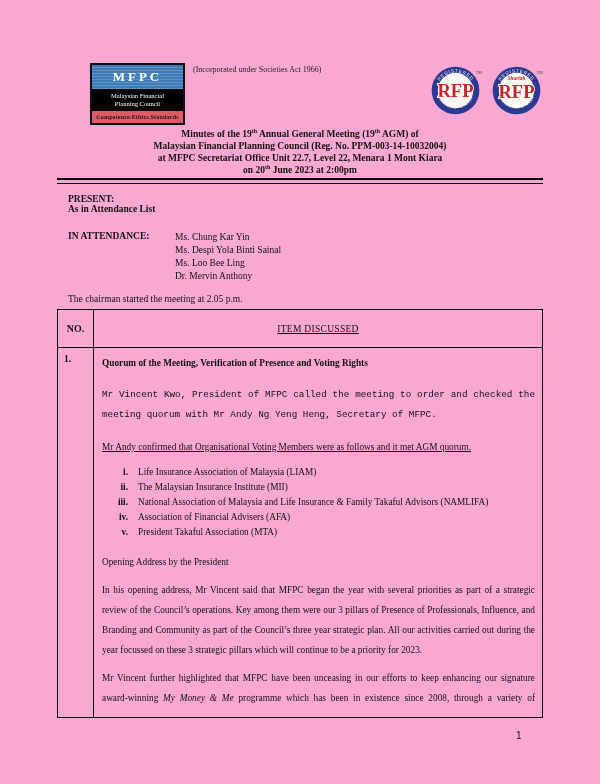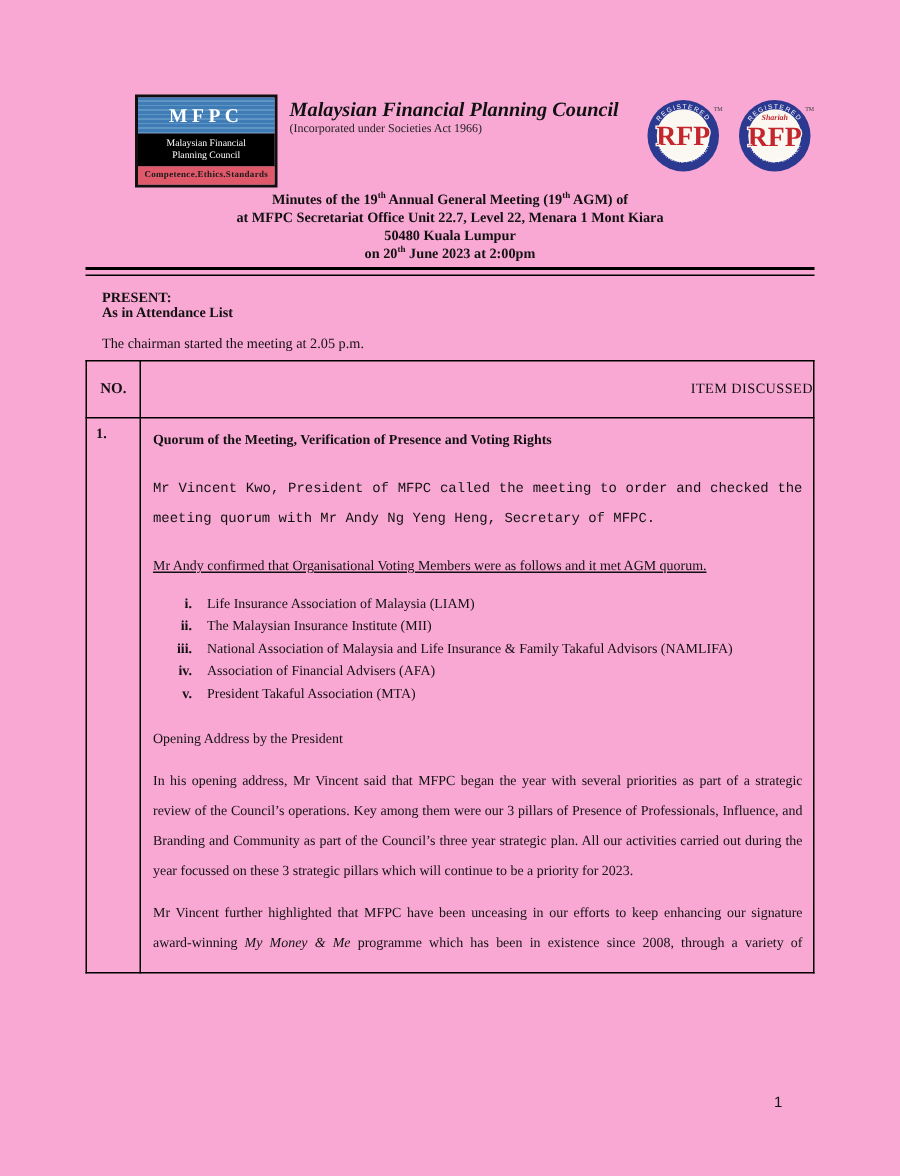--- a/index.html
+++ b/index.html
@@ -39,21 +39,21 @@
   .present-label { width:67px; flex:0 0 auto; }
   .attendance-row { margin:17px 0 0 11px; font-size:9.5px; display:flex; }
   .attendance-label { width:107px; flex:0 0 auto; font-weight:bold; }
   .attendance-names div { line-height:13px; }
   .chairman-note { margin:11px 0 0 11px; font-size:9.5px; }
 
   
   table.minutes { width:100%; margin-top:5px; border-collapse:collapse; }
   table.minutes th, table.minutes td { border:1.2px solid #000; }
   th.no-h { width:36px; font-size:10px; font-weight:bold; height:38px; text-align:center; }
-  th.item-h { font-size:9.5px; font-weight:normal; text-align:right; letter-spacing:.3px; }
+  th.item-h { font-size:9.5px; font-weight:normal; text-align:center; letter-spacing:.3px;text-decoration:underline; }
   td.no-c { vertical-align:top; padding:6px 0 0 6px; font-size:9.5px; font-weight:bold; }
   td.item-c { vertical-align:top; padding:5px 7px 9px 8px; font-size:9.3px; }
 
   .item-title { font-weight:bold; line-height:20px; }
   .para { line-height:20px; text-align:justify; }
   .p1 { margin-top:12px;font-family:Liberation Mono, monospace; }
   .p2 { margin-top:12px;text-decoration:underline; }
   .p3 { margin-top:8px; }
   .p4 { margin-top:8px; text-align-last:justify; }
   .subheading { margin-top:12px; line-height:20px; }
@@ -76,21 +76,20 @@
       <div class="mfpc-logo">
         <div class="mfpc-top">MFPC</div>
         <div class="mfpc-mid">
           <div>Malaysian Financial</div>
           <div>Planning Council</div>
         </div>
         <div class="mfpc-bot">Competence.Ethics.Standards</div>
       </div>
 
       <div class="org-block">
-        <div class="org-name">Malaysian Financial Planning Council</div>
         <div class="org-sub">(Incorporated under Societies Act 1966)</div>
       </div>
 
       <div class="rfp-logos">
         <svg class="rfp-logo" viewBox="0 0 60 60">
           <circle cx="30" cy="30" r="27" fill="#2b3990"></circle>
           <circle cx="30" cy="30" r="20" fill="#fbf8f2"></circle>
           <path id="arc-t-1" d="M 8.5,31 A 21.5,21.5 0 0 1 51.5,31" fill="none"></path>
           <path id="arc-b-1" d="M 8.5,29 A 21.5,21.5 0 0 0 51.5,29" fill="none"></path>
           <text font-size="5" fill="#ffffff" font-family="Liberation Sans, sans-serif" letter-spacing="1"><textPath href="#arc-t-1" startOffset="50%" text-anchor="middle">REGISTERED</textPath></text>
@@ -108,32 +107,41 @@
           <text x="30" y="18" font-size="6" font-style="italic" font-weight="bold" fill="#c4262e" text-anchor="middle" font-family="Liberation Serif, serif">Shariah</text>
           <text x="30" y="38" font-size="21" font-weight="bold" fill="#c4262e" stroke="#fbf8f2" stroke-width="2" paint-order="stroke" text-anchor="middle" font-family="Liberation Serif, serif">RFP</text>
           <text font-size="4" fill="#ffffff" font-family="Liberation Sans, sans-serif" letter-spacing=".6"><textPath href="#arc-b-2" startOffset="50%" text-anchor="middle">FINANCIAL PLANNER</textPath></text>
           <text x="53" y="11" font-size="4.5" fill="#444">TM</text>
         </svg>
       </div>
     </div>
 
     <div class="meeting-title">
       <div><span>Minutes of the 19</span><sup>th</sup><span> Annual General Meeting (19</span><sup>th</sup><span> AGM) of</span></div>
+      <div>Malaysian Financial Planning Council (Reg. No. PPM-003-14-10032004)</div>
       <div>at MFPC Secretariat Office Unit 22.7, Level 22, Menara 1 Mont Kiara</div>
-      <div>50480 Kuala Lumpur</div>
       <div><span>on 20</span><sup>th</sup><span> June 2023 at 2:00pm</span></div>
     </div>
 
     <div class="double-rule"></div>
 
     <div class="present-row">
       <span class="present-label">PRESENT:</span>
       <span>As in Attendance List</span>
     </div>
 
+    <div class="attendance-row">
+      <span class="attendance-label">IN ATTENDANCE:</span>
+      <div class="attendance-names">
+        <div>Ms. Chung Kar Yin</div>
+        <div>Ms. Despi Yola Binti Sainal</div>
+        <div>Ms. Loo Bee Ling</div>
+        <div>Dr. Mervin Anthony</div>
+      </div>
+    </div>
 
     <p class="chairman-note">The chairman started the meeting at 2.05 p.m.</p>
 
     <table class="minutes">
       <tbody>
           <tr>
         <th class="no-h">NO.</th>
         <th class="item-h">ITEM DISCUSSED</th>
       </tr>
       <tr>

